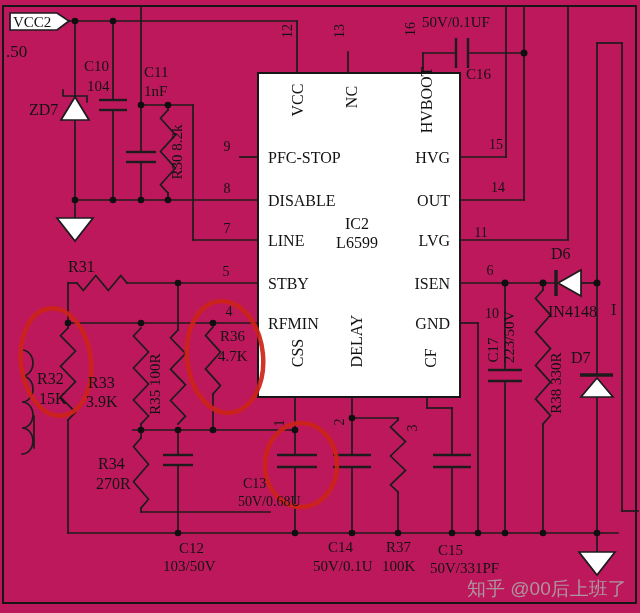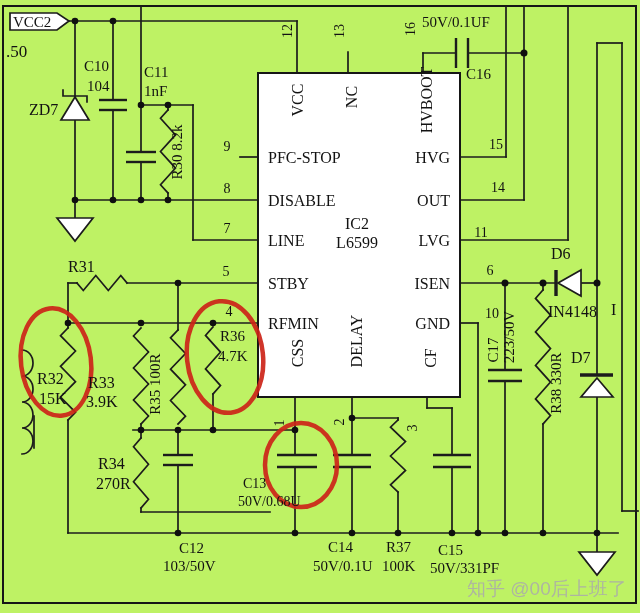--- a/index.html
+++ b/index.html
@@ -1,16 +1,16 @@
 <!DOCTYPE html>
 <html><head>
 <meta charset="utf-8">
 <style>
   html,body{margin:0;padding:0;background:#ffffff;}
-  .stage{width:640px;height:613px;background:#bef264;position:relative;overflow:hidden;
+  .stage{width:640px;height:613px;background:#be185d;position:relative;overflow:hidden;
          font-family:"Liberation Serif",serif;}
   svg{display:block}
   .w{stroke:#1c1c1c;stroke-width:1.7;fill:none;stroke-linecap:square}
   .plate{stroke:#1c1c1c;stroke-width:2.4;fill:none;stroke-linecap:butt}
   .thick{stroke:#1c1c1c;stroke-width:3.4;fill:none}
   .sym{fill:#ffffff;stroke:#1c1c1c;stroke-width:1.7;stroke-linejoin:miter}
   .dot{fill:#0f0f0f;stroke:none}
   .frame{fill:none;stroke:#161616;stroke-width:2}
   .hl{fill:none;stroke:#cc2418;stroke-width:4.5;opacity:.92;stroke-linecap:round}
   text{fill:#121212}

